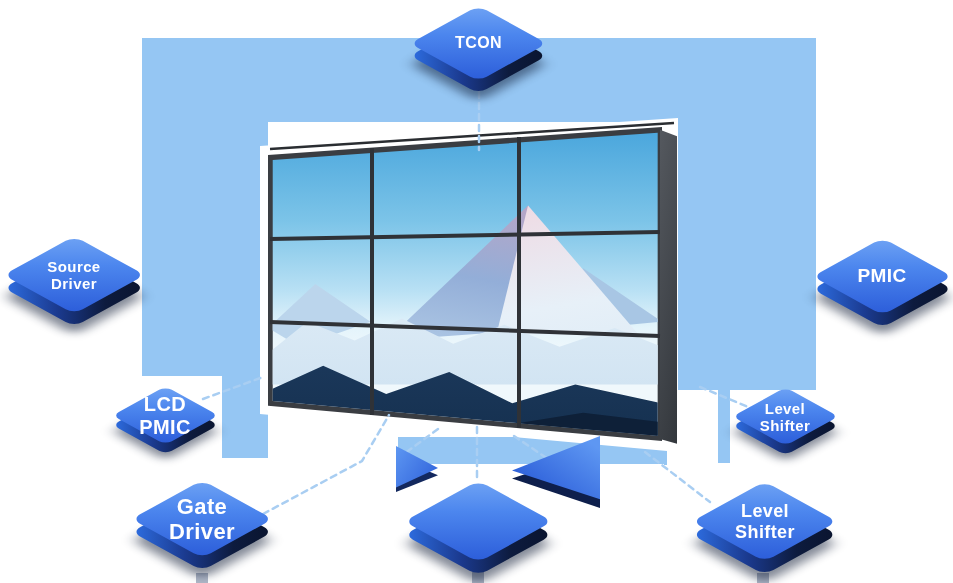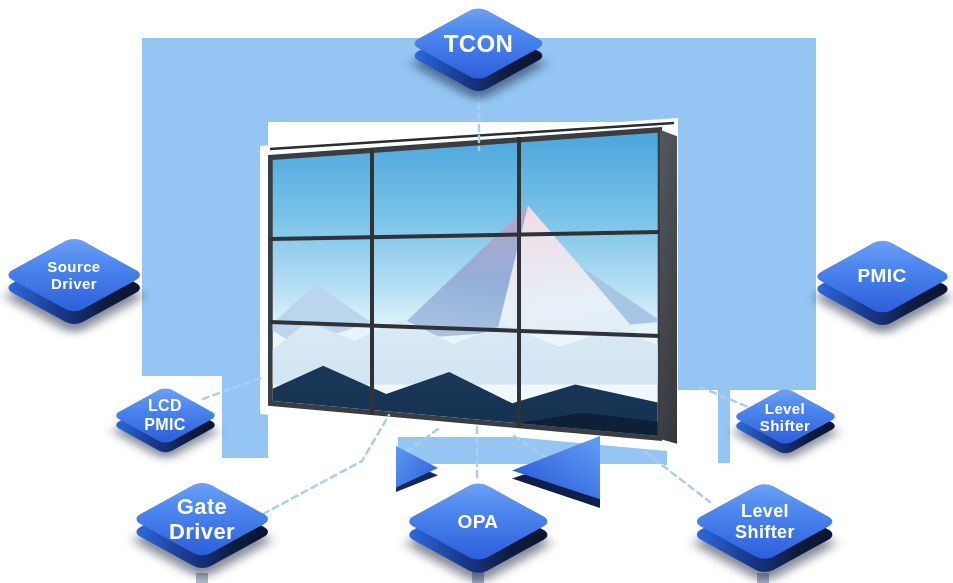--- a/index.html
+++ b/index.html
@@ -143,21 +143,21 @@
   </div>
 
   <div class="pin" style="left:196px; top:573px;"></div>
   <div class="pin" style="left:472px; top:572px;"></div>
   <div class="pin" style="left:757px; top:573px;"></div>
 
   <div class="chip" style="--w:137px; left:410px; top:5px;">
     <div class="d shadow"></div>
     <div class="d side"></div>
     <div class="d top"></div>
-    <div class="lbl" style="font-size:24px;">TCON</div>
+    <div class="lbl" style="font-size:16px;">TCON</div>
   </div>
 
   <div class="chip" style="--w:142px; left:3px; top:235px;">
     <div class="d shadow"></div>
     <div class="d side"></div>
     <div class="d top"></div>
     <div class="lbl" style="font-size:15px;">Source
 Driver</div>
   </div>
 
@@ -165,21 +165,21 @@
     <div class="d shadow"></div>
     <div class="d side"></div>
     <div class="d top"></div>
     <div class="lbl" style="font-size:19px;">PMIC</div>
   </div>
 
   <div class="chip" style="--w:106px; left:112px; top:386px;">
     <div class="d shadow"></div>
     <div class="d side"></div>
     <div class="d top"></div>
-    <div class="lbl" style="font-size:16px;">LCD
+    <div class="lbl" style="font-size:20px;">LCD
 PMIC</div>
   </div>
 
   <div class="chip" style="--w:106px; left:732px; top:387px;">
     <div class="d shadow"></div>
     <div class="d side"></div>
     <div class="d top"></div>
     <div class="lbl" style="font-size:15px;">Level
 Shifter</div>
   </div>
@@ -189,21 +189,20 @@
     <div class="d side"></div>
     <div class="d top"></div>
     <div class="lbl" style="font-size:22px;">Gate
 Driver</div>
   </div>
 
   <div class="chip" style="--w:148px; left:404px; top:480px;">
     <div class="d shadow"></div>
     <div class="d side"></div>
     <div class="d top"></div>
-    <div class="lbl" style="font-size:19px;">OPA</div>
   </div>
 
   <div class="chip" style="--w:146px; left:692px; top:481px;">
     <div class="d shadow"></div>
     <div class="d side"></div>
     <div class="d top"></div>
     <div class="lbl" style="font-size:18px;">Level
 Shifter</div>
   </div>
 

